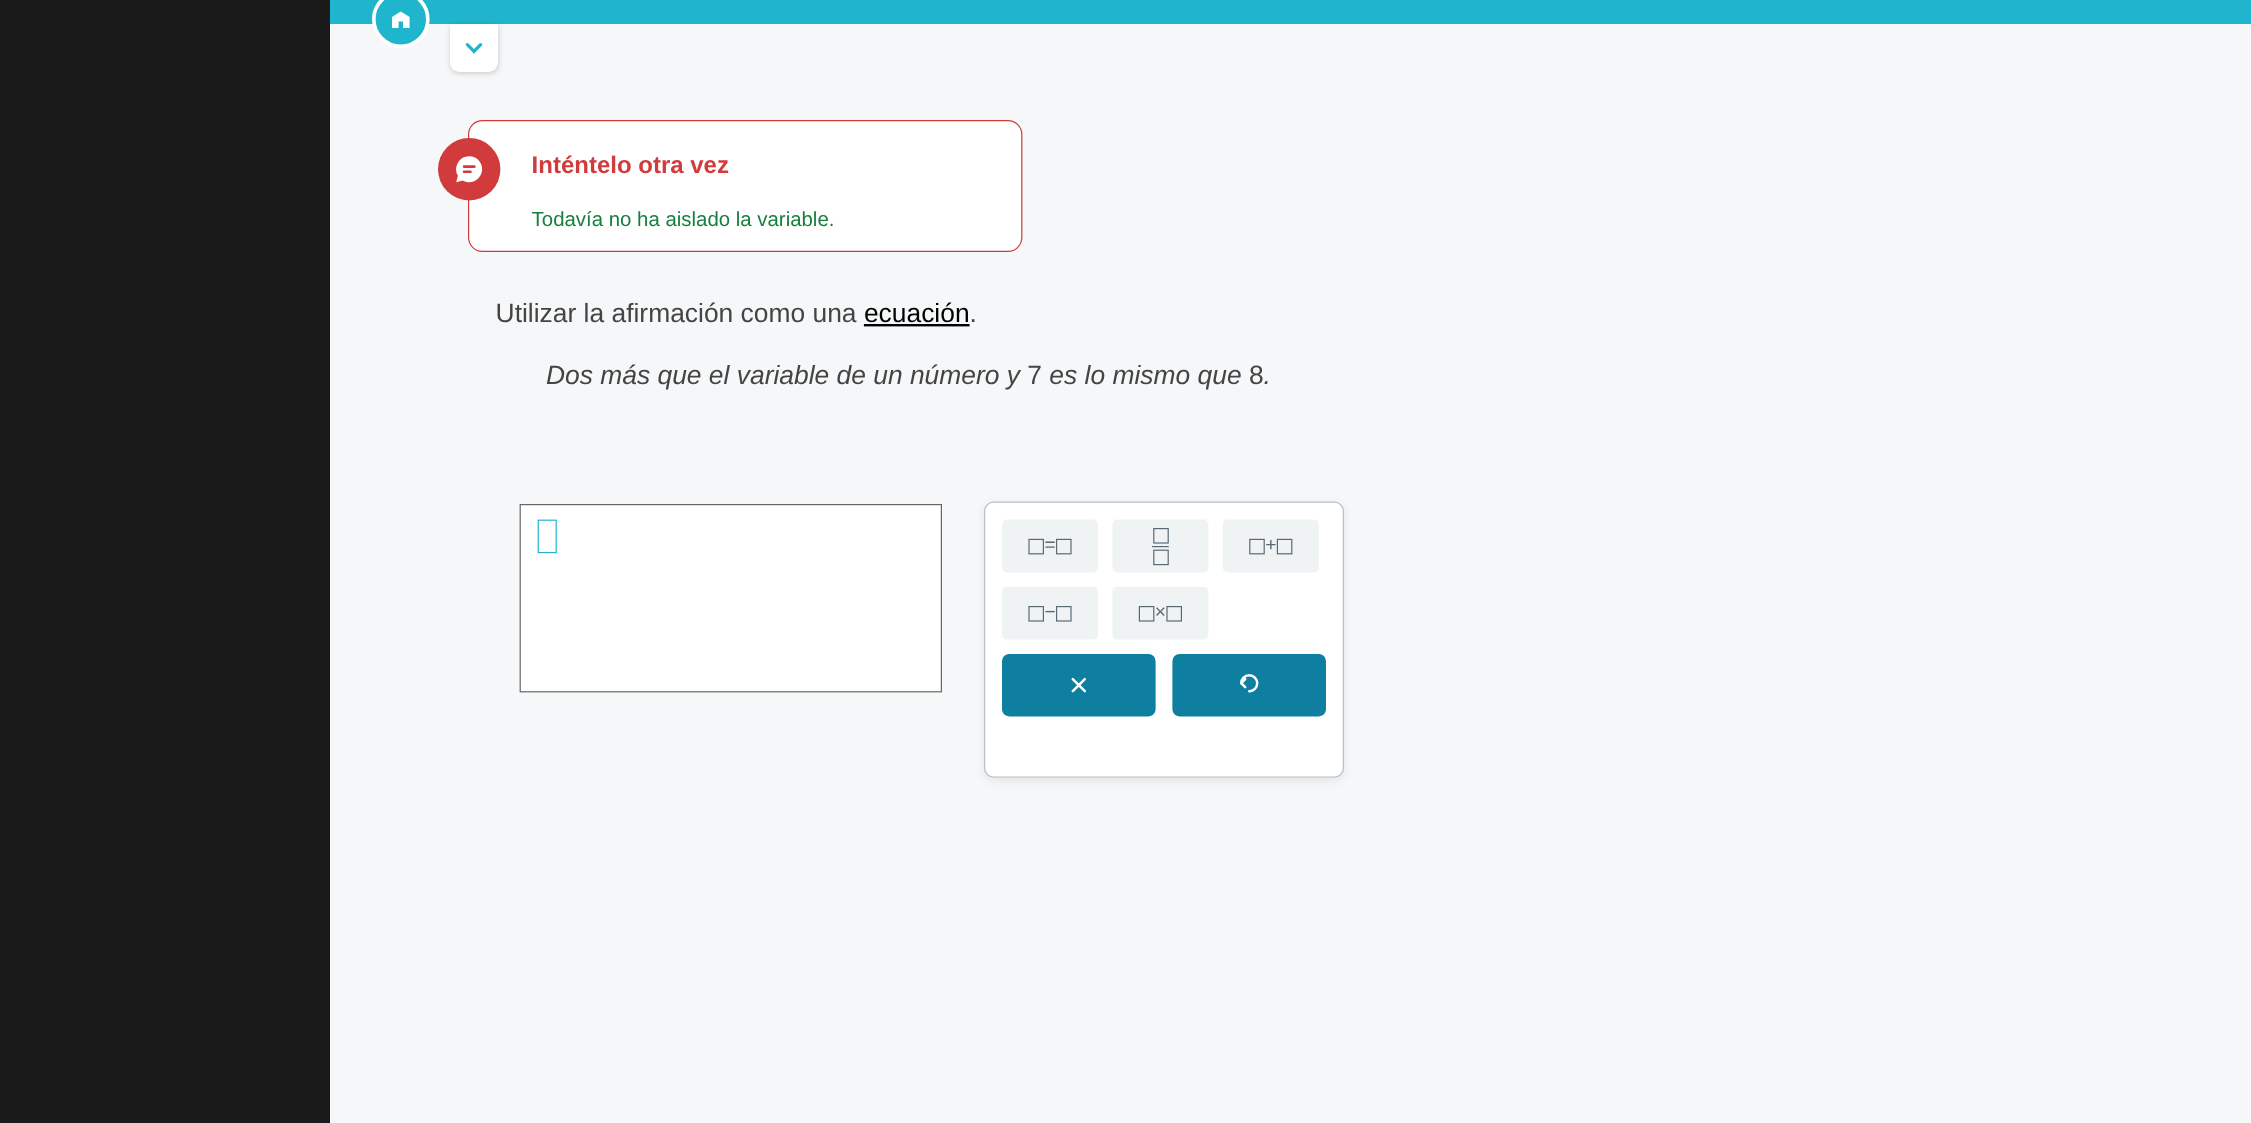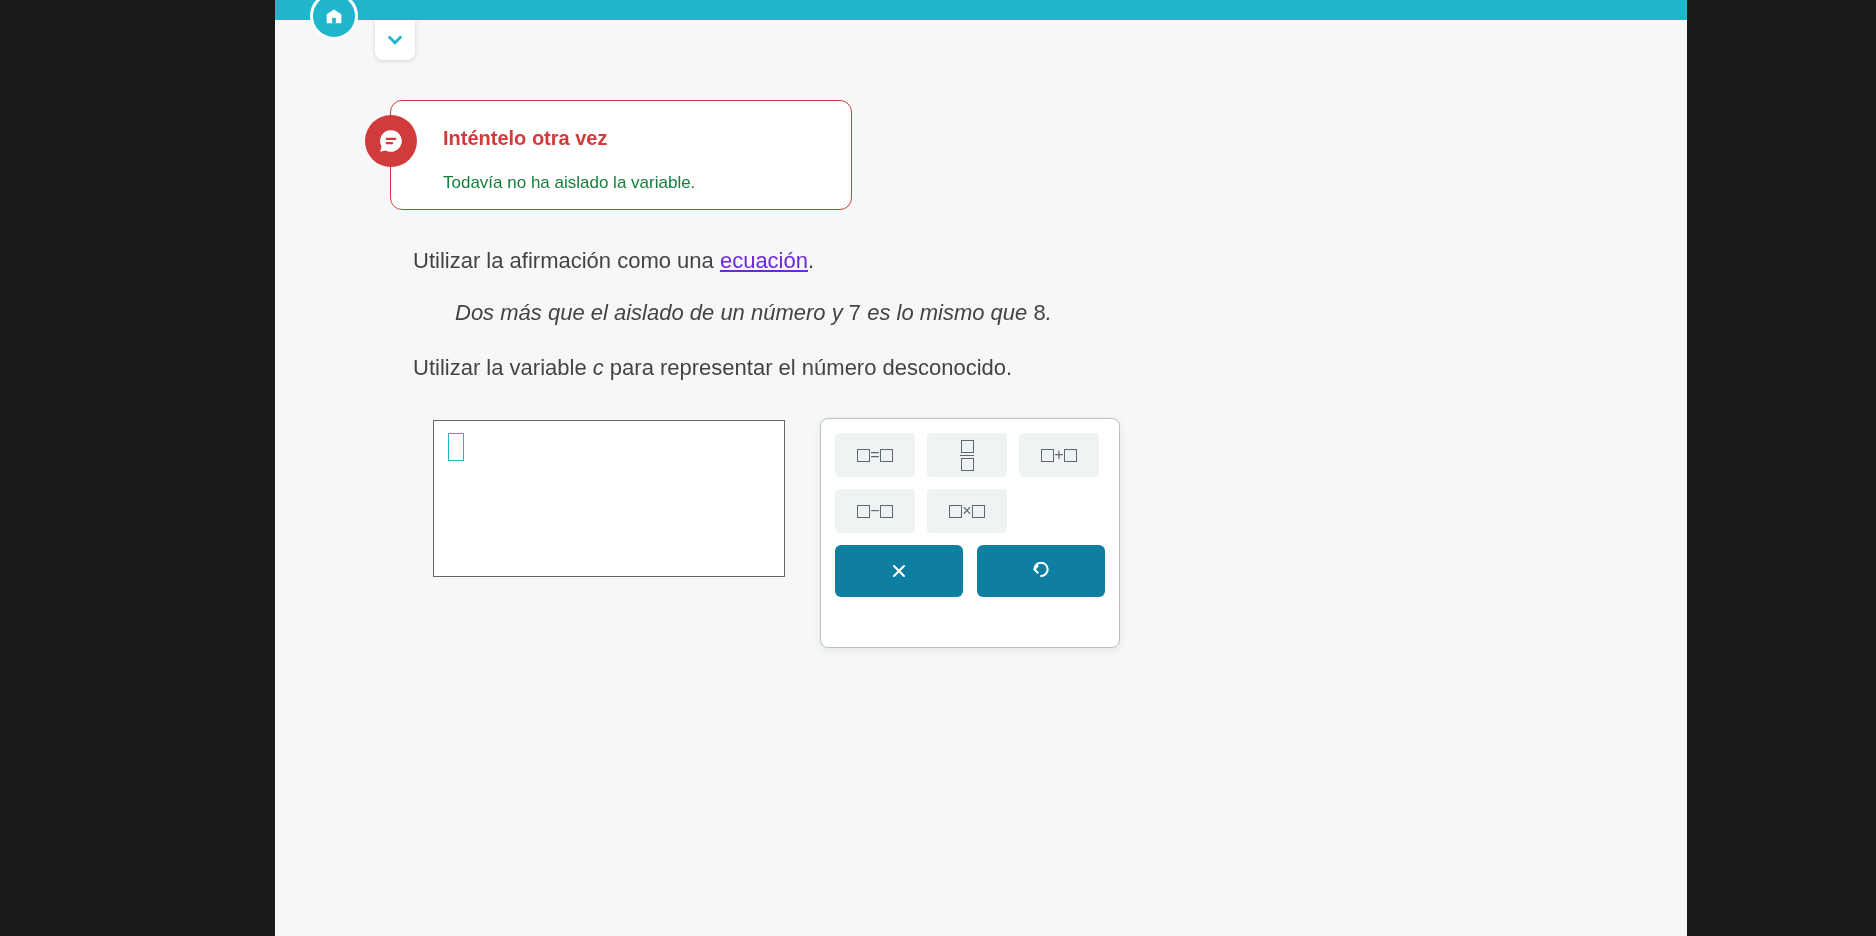--- a/index.html
+++ b/index.html
@@ -1,25 +1,25 @@
 <!DOCTYPE html>
 <html><head>
 <meta charset="utf-8">
 <style>
   html,body{margin:0;padding:0;width:1876px;height:936px;font-family:Arial,Helvetica,sans-serif;background:#1a1a1a;overflow:hidden}
-  .desk{position:absolute;left:275px;top:0;width:1412px;height:936px;background:#f5f7f8}
+  .desk{position:absolute;left:275px;top:0;width:1601px;height:936px;background:#f5f7f8}
   .topbar{position:absolute;left:0;top:-25px;width:100%;height:45px;background:#1fb6cd}
   .logo{position:absolute;left:35px;top:-8px;width:42px;height:42px;border-radius:50%;background:#1fb6cd;color:#fff;display:flex;align-items:center;justify-content:center;font-weight:bold;font-size:18px;border:3px solid #fff}
   .collapse-btn{position:absolute;left:100px;top:20px;width:40px;height:40px;background:#fff;border-radius:0 0 8px 8px;display:flex;align-items:center;justify-content:center;color:#1fb6cd;box-shadow:0 1px 4px rgba(0,0,0,.15);cursor:pointer}
   .feedback{position:absolute;left:115px;top:100px;width:460px;height:108px;border:1px solid #d23b3b;border-radius:12px;background:#fff}
   .fb-icon{position:absolute;left:-26px;top:14px;width:52px;height:52px;border-radius:50%;background:#d23b3b;color:#fff;display:flex;align-items:center;justify-content:center}
   .fb-title{position:absolute;left:52px;top:26px;color:#d23b3b;font-size:20px;font-weight:600}
   .fb-msg{position:absolute;left:52px;top:72px;color:#15803d;font-size:17px}
   .q-line1{position:absolute;left:138px;top:248px;color:#444;font-size:22px}
-  .q-line1 a{color:#6d28d9;}
+  .q-line1 a{color:#000000;}
   .q-line2{position:absolute;left:180px;top:300px;color:#444;font-size:22px;font-style:italic}
   .q-line2 .num{font-style:normal}
   .q-line3{position:absolute;left:138px;top:355px;color:#444;font-size:22px}
   .q-line3 .var{font-style:italic}
   .answer-box{position:absolute;left:158px;top:420px;width:350px;height:155px;border:1px solid #666;background:#fff}
   .answer-cursor{position:absolute;left:14px;top:12px;width:14px;height:26px;border:1px solid #1fb6cd;background:#fff}
   .palette{position:absolute;left:545px;top:418px;width:300px;height:230px;border:1px solid #b8c0c4;border-radius:8px;background:#fff;box-shadow:0 2px 8px rgba(0,0,0,.08);padding:14px;box-sizing:border-box}
   .pal-row{display:flex;gap:12px;margin-bottom:12px}
   .pal-btn{width:80px;height:44px;background:#f0f3f4;border-radius:4px;display:flex;align-items:center;justify-content:center;color:#5a6a72;font-size:16px;cursor:pointer}
   .pal-btn .sq{display:inline-block;width:11px;height:11px;border:1px solid #5a6a72;vertical-align:middle}
@@ -58,26 +58,23 @@
     </div>
     <div class="fb-title">Inténtelo otra vez</div>
     <div class="fb-msg">Todavía no ha aislado la variable.</div>
   </div>
 
   <div class="q-line1">
     <span>Utilizar la afirmación como una </span><a href="#">ecuación</a><span>.</span>
   </div>
 
   <div class="q-line2">
-    <span>Dos más que el aislado de un número y </span><span class="num">7</span><span> es lo mismo que </span><span class="num">8</span><span>.</span>
+    <span>Dos más que el variable de un número y </span><span class="num">7</span><span> es lo mismo que </span><span class="num">8</span><span>.</span>
   </div>
 
-  <div class="q-line3">
-    <span>Utilizar la variable </span><span class="var">c</span><span> para representar el número desconocido.</span>
-  </div>
 
   <div class="answer-box">
     <div class="answer-cursor"></div>
   </div>
 
   <div class="palette">
     <div class="pal-row">
       <div class="pal-btn">
         <span class="sq"></span>
           <span>=</span>

